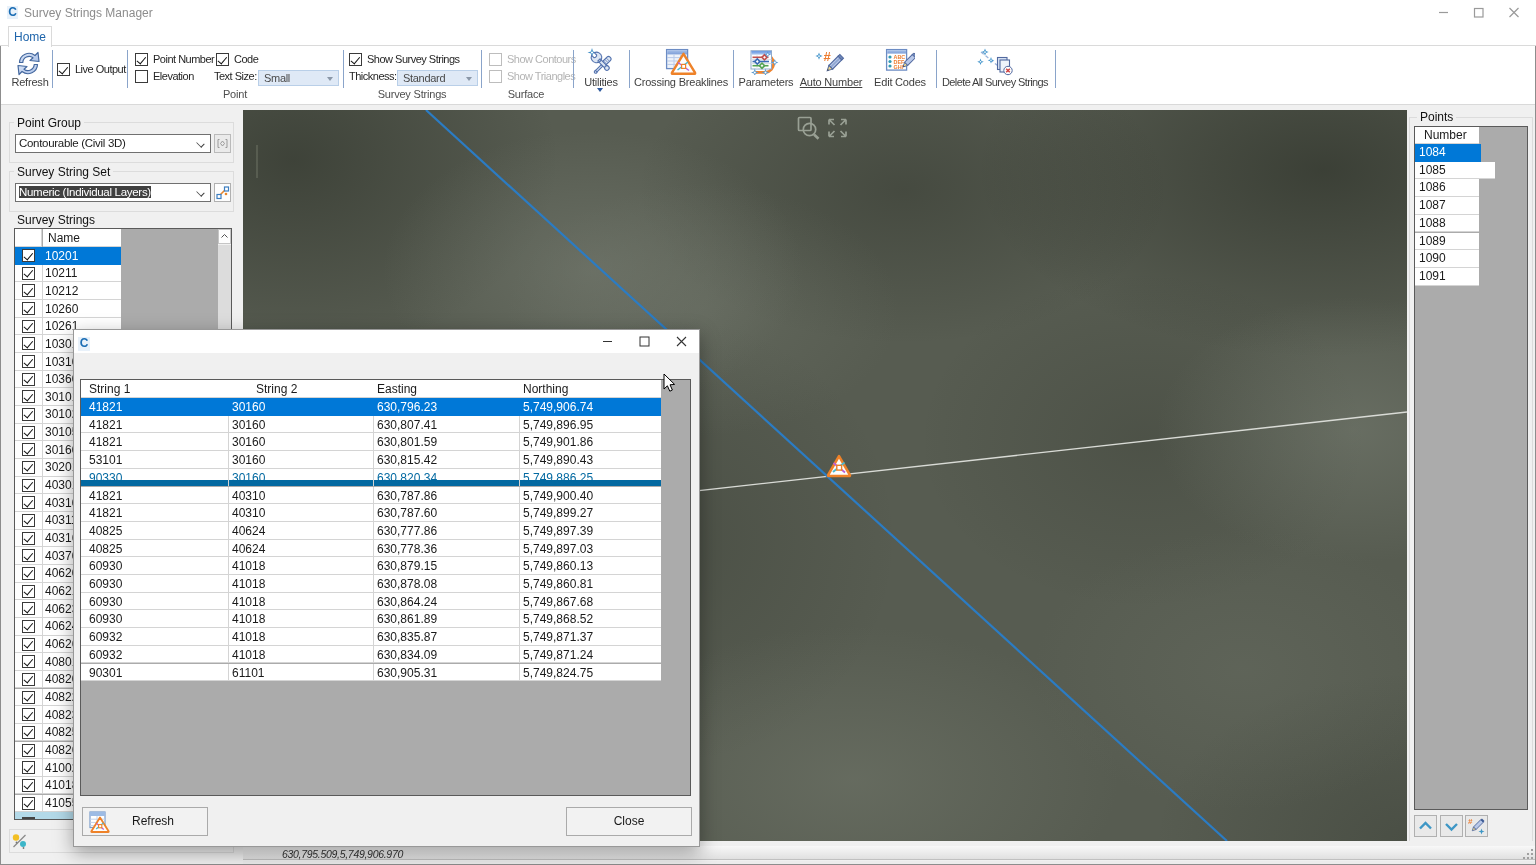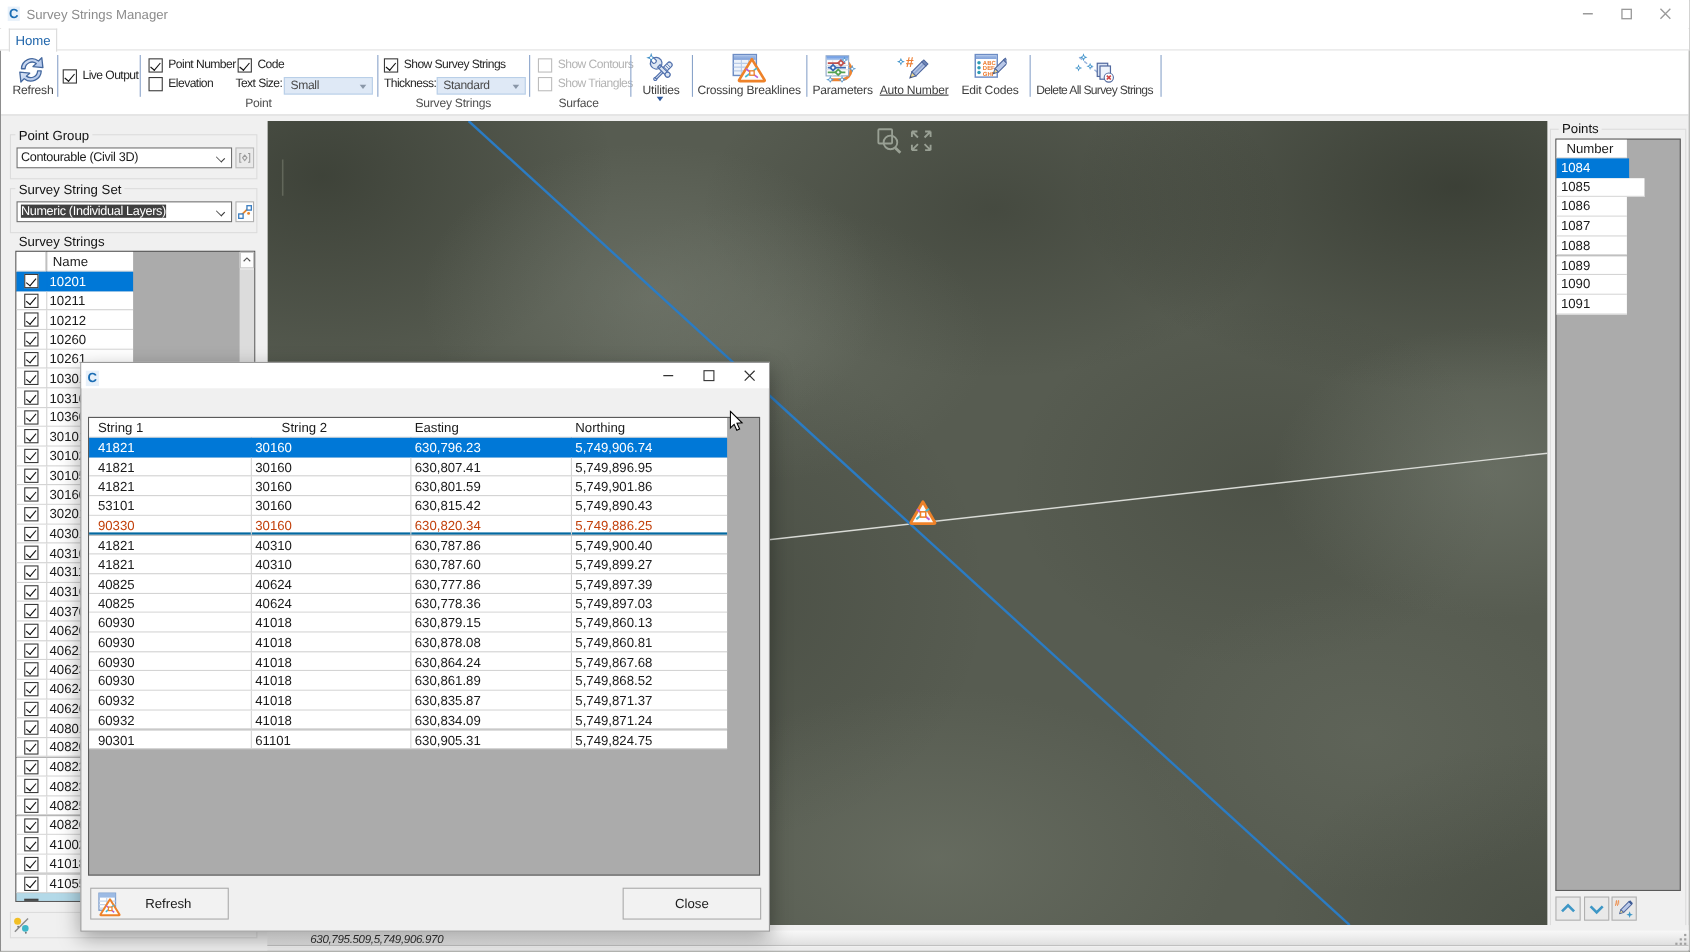--- a/index.html
+++ b/index.html
@@ -620,21 +620,21 @@
         </div>
 <div class="abs" style="left:0; top:53.1px; width:580px; height:17.7px; background:#fff; border-bottom:1px solid #d4d4d4; color:#1a1a1a;">
           <div class="abs" style="left:147px; top:0; width:1px; height:17.7px; background:#d4d4d4;"></div>
           <div class="abs" style="left:292px; top:0; width:1px; height:17.7px; background:#d4d4d4;"></div>
           <div class="abs" style="left:438px; top:0; width:1px; height:17.7px; background:#d4d4d4;"></div>
           <span class="abs" style="left:8px; top:2px;">53101</span>
           <span class="abs" style="left:151px; top:2px;">30160</span>
           <span class="abs" style="left:296px; top:2px;">630,815.42</span>
           <span class="abs" style="left:442px; top:2px;">5,749,890.43</span>
         </div>
-<div class="abs" style="left:0; top:70.8px; width:580px; height:17.7px; background:#fff; border-bottom:2px solid #0369a1; color:#c2410c;">
+<div class="abs" style="left:0; top:70.8px; width:580px; height:17.7px; background:#fff; border-bottom:6px solid #0369a1; color:#0369a1;">
           <div class="abs" style="left:147px; top:0; width:1px; height:17.7px; background:#d4d4d4;"></div>
           <div class="abs" style="left:292px; top:0; width:1px; height:17.7px; background:#d4d4d4;"></div>
           <div class="abs" style="left:438px; top:0; width:1px; height:17.7px; background:#d4d4d4;"></div>
           <span class="abs" style="left:8px; top:2px;">90330</span>
           <span class="abs" style="left:151px; top:2px;">30160</span>
           <span class="abs" style="left:296px; top:2px;">630,820.34</span>
           <span class="abs" style="left:442px; top:2px;">5,749,886.25</span>
         </div>
 <div class="abs" style="left:0; top:88.5px; width:580px; height:17.7px; background:#fff; border-bottom:1px solid #d4d4d4; color:#1a1a1a;">
           <div class="abs" style="left:147px; top:0; width:1px; height:17.7px; background:#d4d4d4;"></div>

